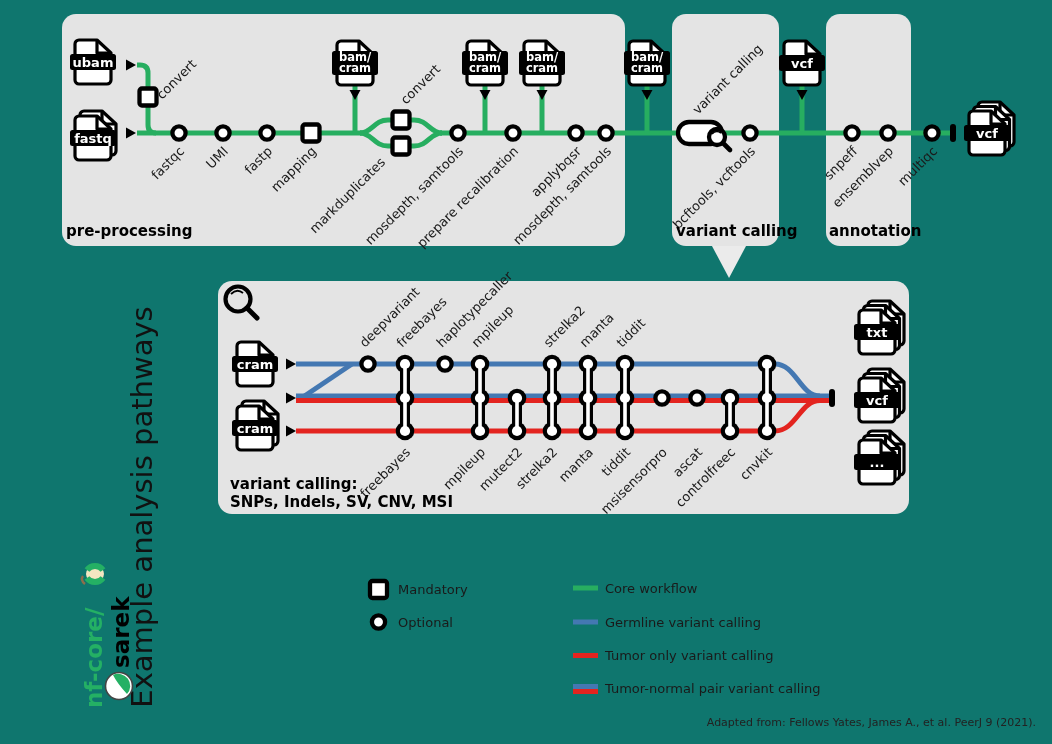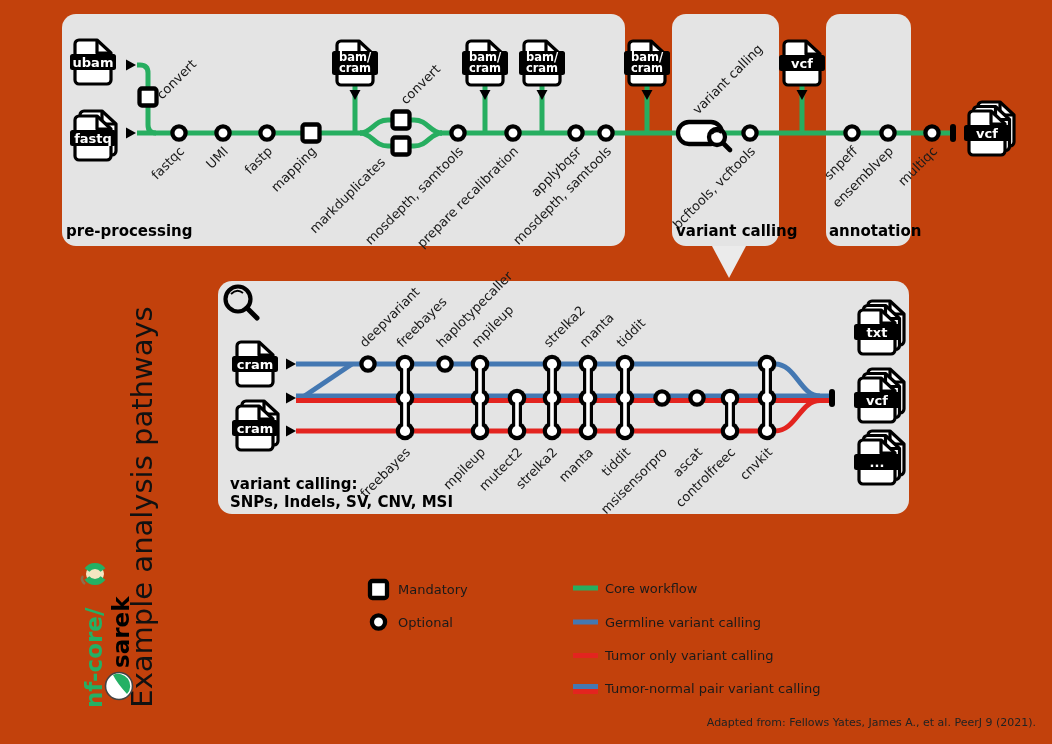--- a/index.html
+++ b/index.html
@@ -1,16 +1,16 @@
 <!DOCTYPE html>
 <html><head>
 <meta charset="utf-8">
 <style>
   html,body{margin:0;padding:0;background:#fff;}
-  .stage{position:relative;width:1052px;height:744px;background:#c2410c;overflow:hidden;
+  .stage{position:relative;width:1052px;height:744px;background:#0f766e;overflow:hidden;
          font-family:"DejaVu Sans",sans-serif;}
   svg{display:block}
   text{font-family:"DejaVu Sans",sans-serif;}
   .panel{fill:#E4E4E4;}
   .ptri{fill:#EBEBEB;}
   .gline{stroke:#27AE60;stroke-width:5;fill:none;}
   .bline{stroke:#4478B2;stroke-width:5;fill:none;}
   .rline{stroke:#E3241F;stroke-width:5;fill:none;}
   .station{fill:#fff;stroke:#000;stroke-width:4.3;}
   .sq{fill:#fff;stroke:#000;stroke-width:4.3;}

